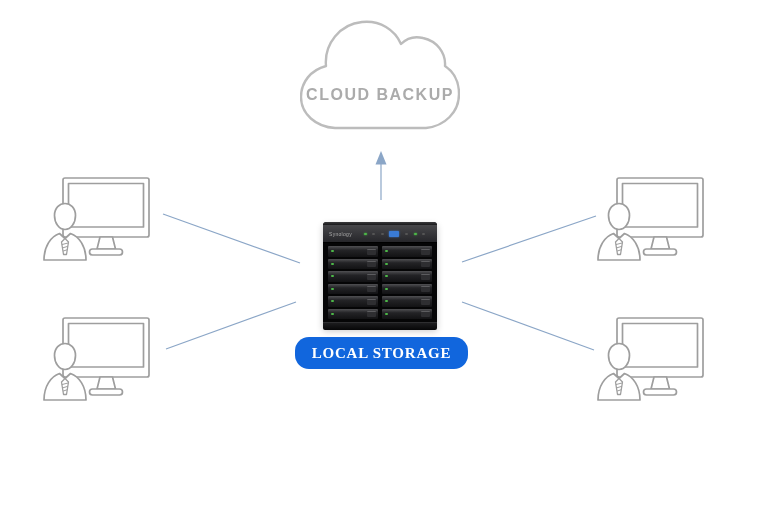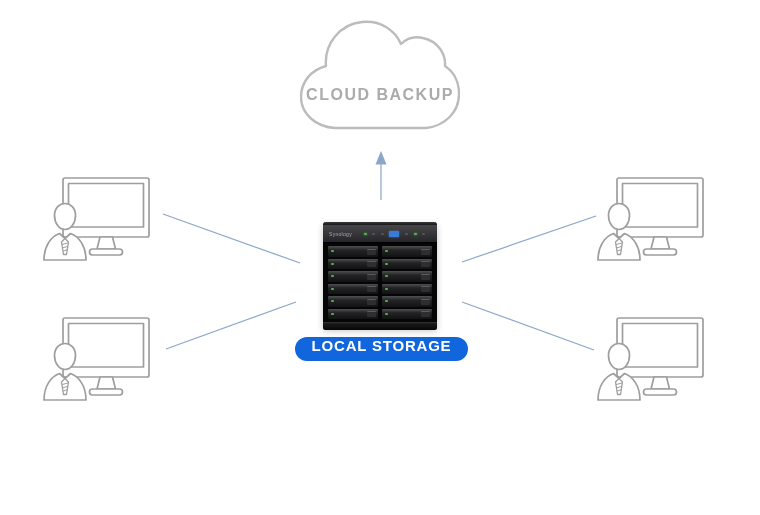--- a/index.html
+++ b/index.html
@@ -46,22 +46,22 @@
   }
   .bay-led{position:absolute;left:3px;top:4px;width:3px;height:2px;border-radius:1px;background:#4db848;}
   .bay-latch{
     position:absolute;right:2px;top:2.5px;width:9px;height:5px;border-radius:1px;
     background:#2e2e31;border-top:1px solid #5c5c5f;
   }
   .nas-base{height:7px;background:linear-gradient(180deg,#1c1c1e,#060607);border-radius:0 0 2px 2px;border-top:1px solid #2e2e30;}
 
   
   .badge{
-    position:absolute;left:295px;top:337px;width:173px;height:24px;border-radius:14px;
-    background:#1166dd;display:flex;justify-content:center;
+    position:absolute;left:295px;top:337px;width:173px;height:32px;border-radius:14px;
+    background:#1166dd;display:flex;align-items:center;justify-content:center;font-family:Liberation Serif, serif;
   }
   .badge span{color:#fff;font-size:15px;font-weight:700;letter-spacing:.8px;}
 
   
   .ws{position:absolute;width:112px;height:95px;color:#9e9e9e;}
   .ws.tl{left:42px;top:167px;}
   .ws.bl{left:42px;top:307px;}
   .ws.tr{left:596px;top:167px;}
   .ws.br{left:596px;top:307px;}
   .ws svg{display:block;}

